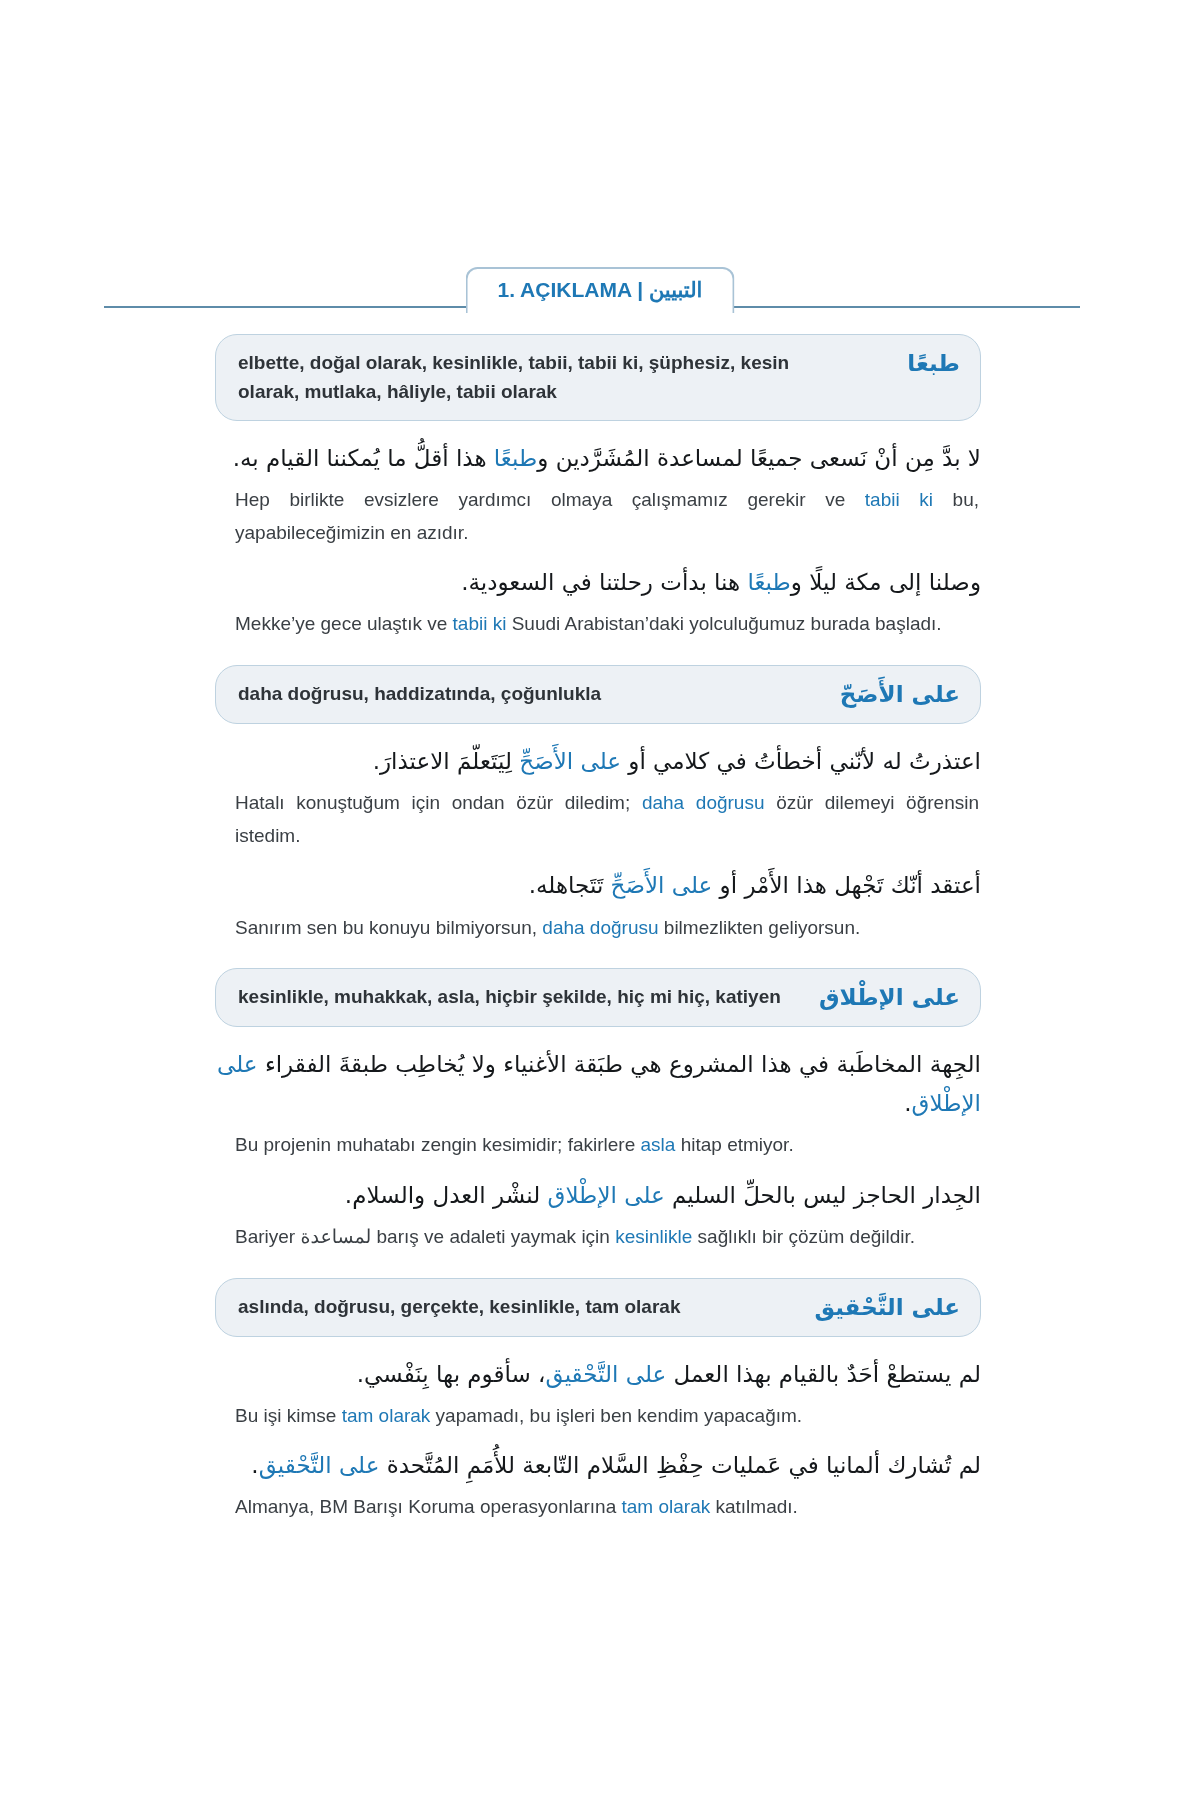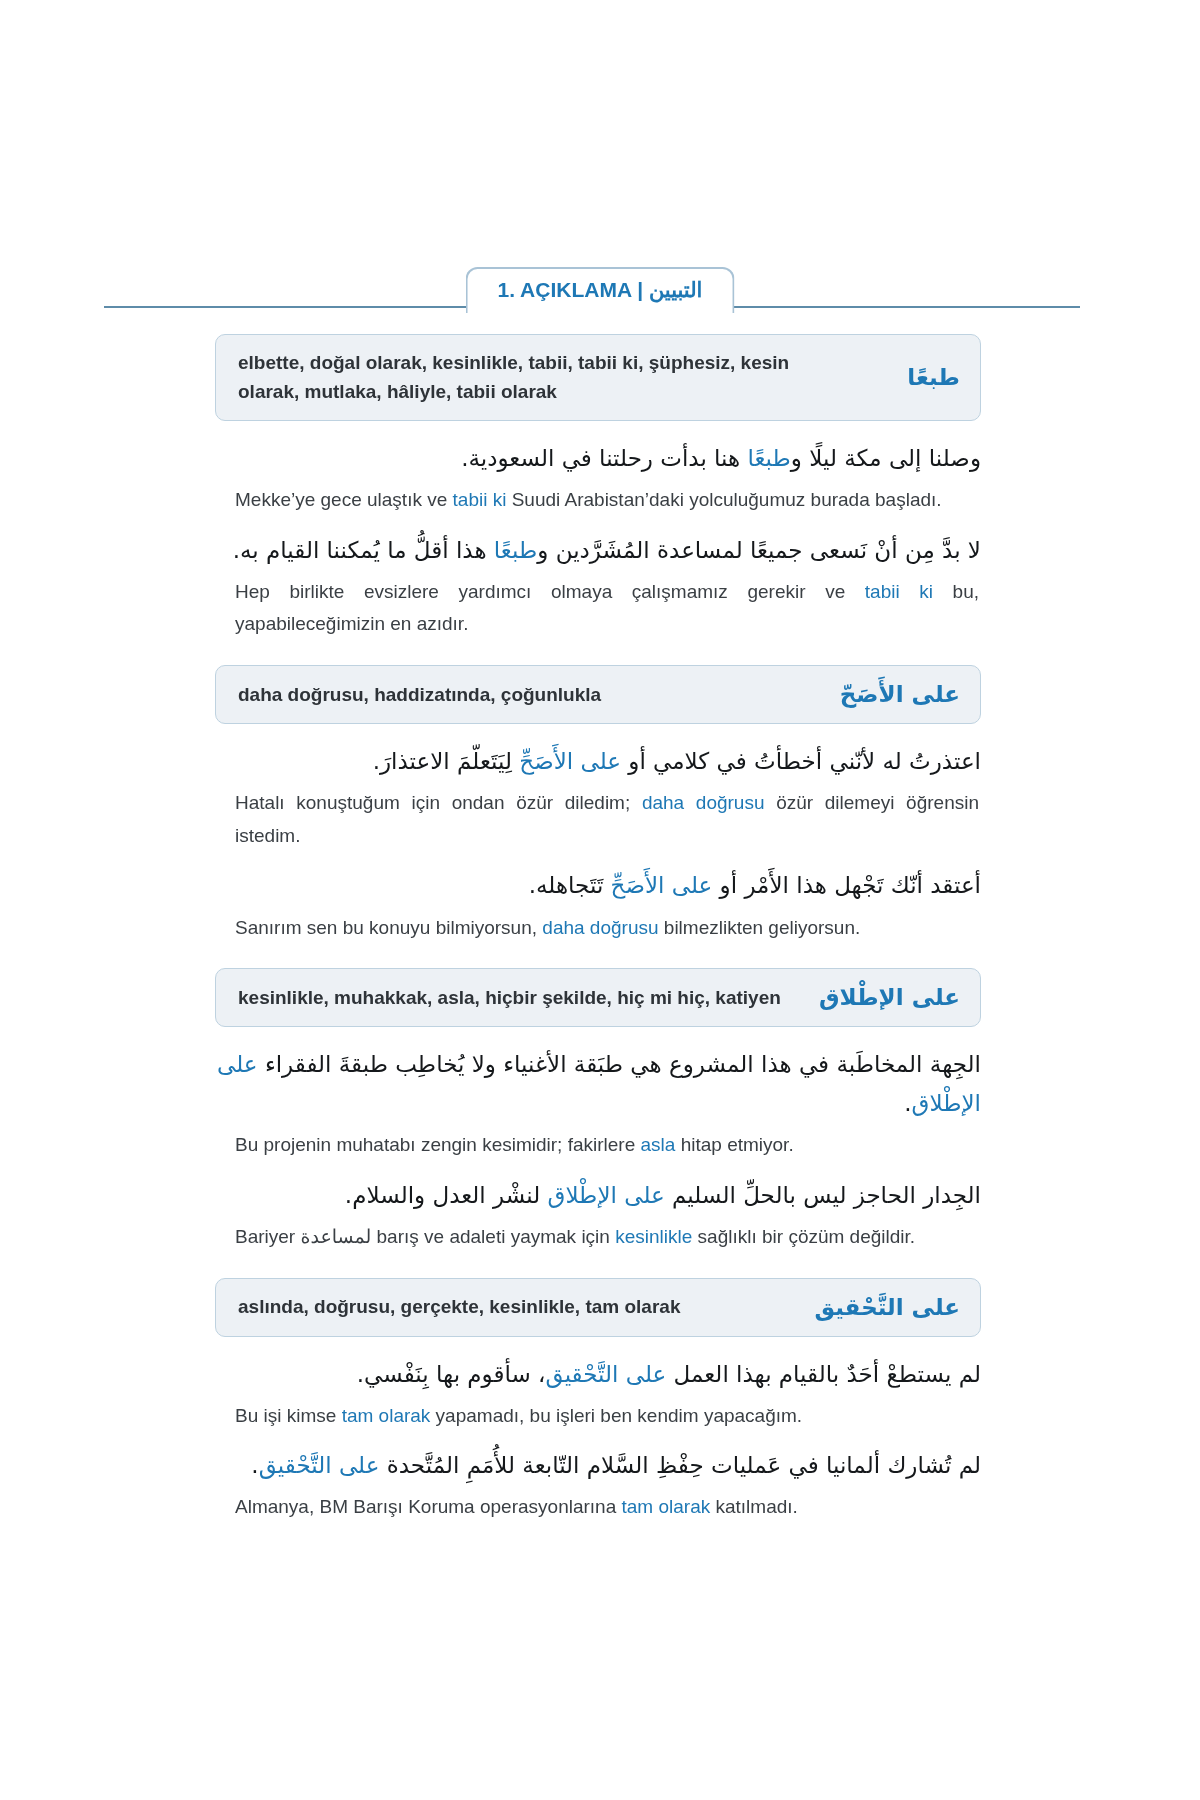--- a/index.html
+++ b/index.html
@@ -30,24 +30,24 @@
     border-radius:12px 12px 0 0;
     padding:9px 30px 11px 30px;
     font-size:21px;font-weight:bold;
     color:var(--accent-blue);
     white-space:nowrap;
   }
   
   .content{position:absolute;top:334px;left:215px;width:766px;}
   .entry{margin-bottom:24px;}
   .entry-header{
-    display:flex;justify-content:space-between;align-items:center;
+    display:flex;justify-content:space-between;align-items:flex-start;
     background:var(--box-bg);
     border:1px solid var(--box-border);
-    border-radius:10px;
+    border-radius:22px;
     padding:13px 20px 13px 22px;
     margin-bottom:18px;
   }
   .tr-title{
     font-weight:bold;color:var(--ink);
     font-size:19px;line-height:1.55;
     max-width:560px;
   }
   .ar-title{
     direction:rtl;
@@ -93,26 +93,26 @@
   </div>
 
   <div class="content">
 
     <section class="entry">
       <div class="entry-header">
         <span class="tr-title">elbette, doğal olarak, kesinlikle, tabii, tabii ki, şüphesiz, kesin olarak, mutlaka, hâliyle, tabii olarak</span>
         <span class="ar-title">طبعًا</span>
       </div>
       <div class="example">
+        <p class="ar-sentence" dir="rtl"><span>لا بدَّ مِن أنْ نَسعى جميعًا لمساعدة المُشَرَّدين و</span><span class="hl">طبعًا</span><span> هذا أقلُّ ما يُمكننا القيام به.</span></p>
+        <p class="tr-sentence"><span>Hep birlikte evsizlere yardımcı olmaya çalışmamız gerekir ve </span><span class="hl">tabii ki</span><span> bu, yapabileceğimizin en azıdır.</span></p>
+      </div>
+      <div class="example">
         <p class="ar-sentence" dir="rtl"><span>وصلنا إلى مكة ليلًا و</span><span class="hl">طبعًا</span><span> هنا بدأت رحلتنا في السعودية.</span></p>
         <p class="tr-sentence"><span>Mekke’ye gece ulaştık ve </span><span class="hl">tabii ki</span><span> Suudi Arabistan’daki yolculuğumuz burada başladı.</span></p>
-      </div>
-      <div class="example">
-        <p class="ar-sentence" dir="rtl"><span>لا بدَّ مِن أنْ نَسعى جميعًا لمساعدة المُشَرَّدين و</span><span class="hl">طبعًا</span><span> هذا أقلُّ ما يُمكننا القيام به.</span></p>
-        <p class="tr-sentence"><span>Hep birlikte evsizlere yardımcı olmaya çalışmamız gerekir ve </span><span class="hl">tabii ki</span><span> bu, yapabileceğimizin en azıdır.</span></p>
       </div>
     </section>
 
     <section class="entry">
       <div class="entry-header">
         <span class="tr-title">daha doğrusu, haddizatında, çoğunlukla</span>
         <span class="ar-title">على الأَصَحّ</span>
       </div>
       <div class="example">
         <p class="ar-sentence" dir="rtl"><span>اعتذرتُ له لأنّني أخطأتُ في كلامي أو </span><span class="hl">على الأَصَحِّ</span><span> لِيَتَعلّمَ الاعتذارَ.</span></p>

